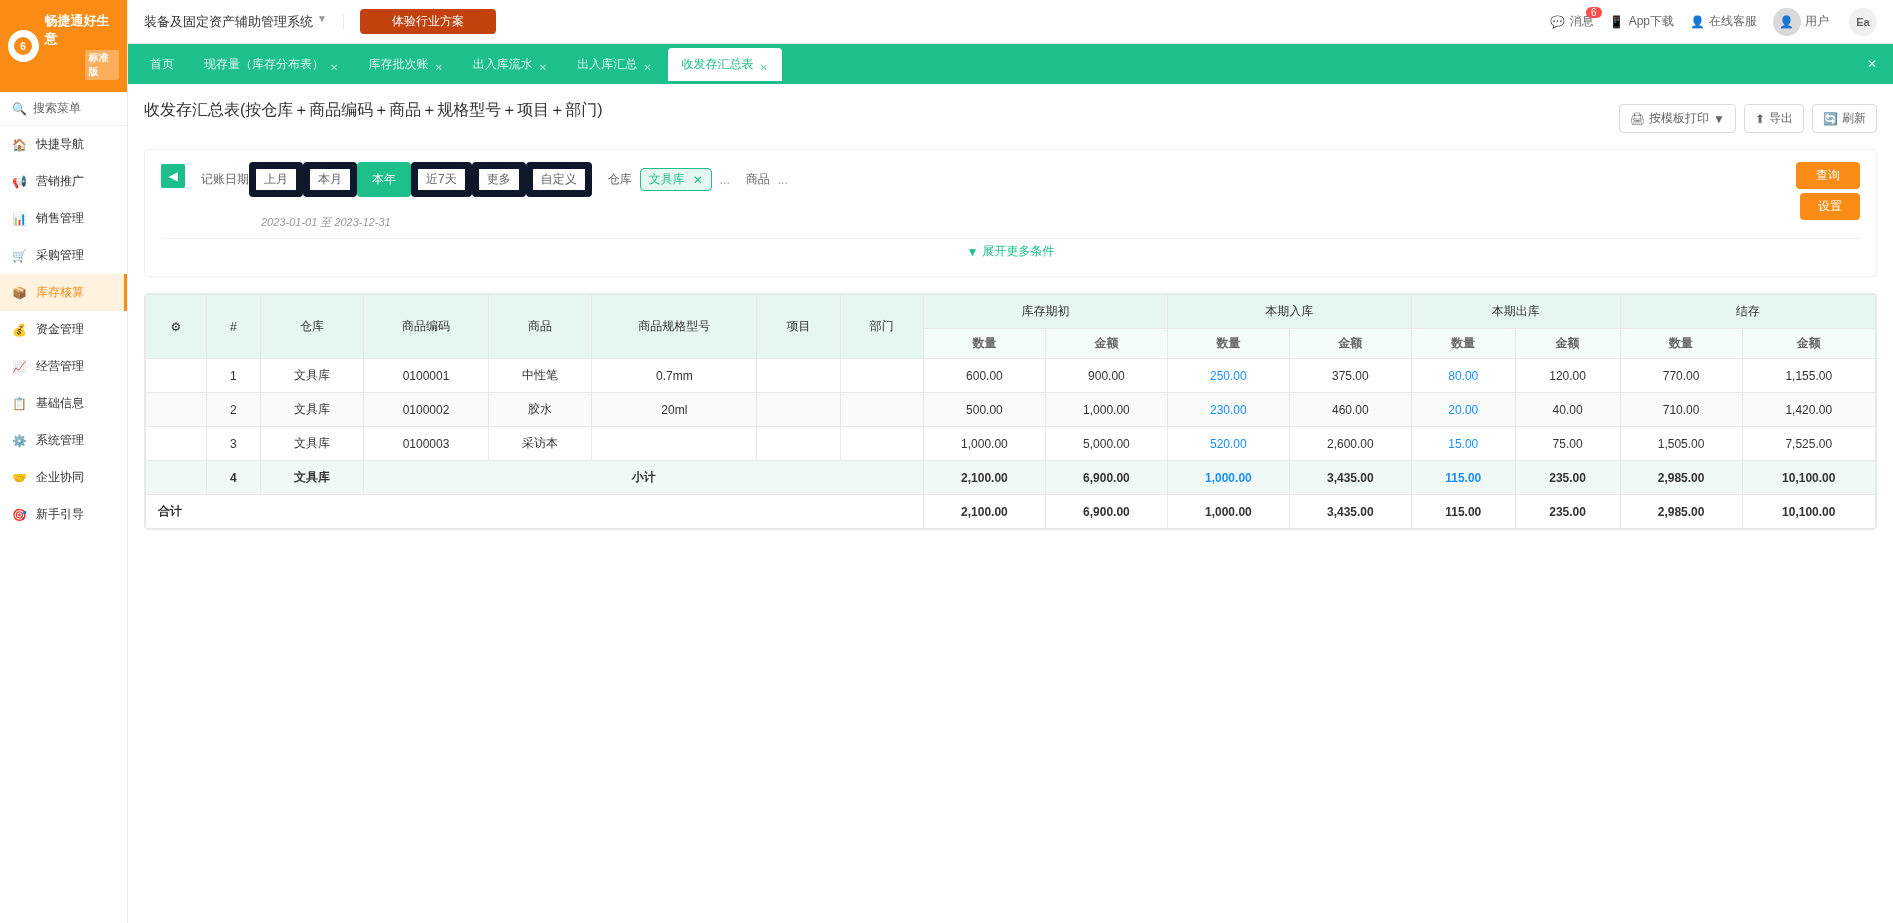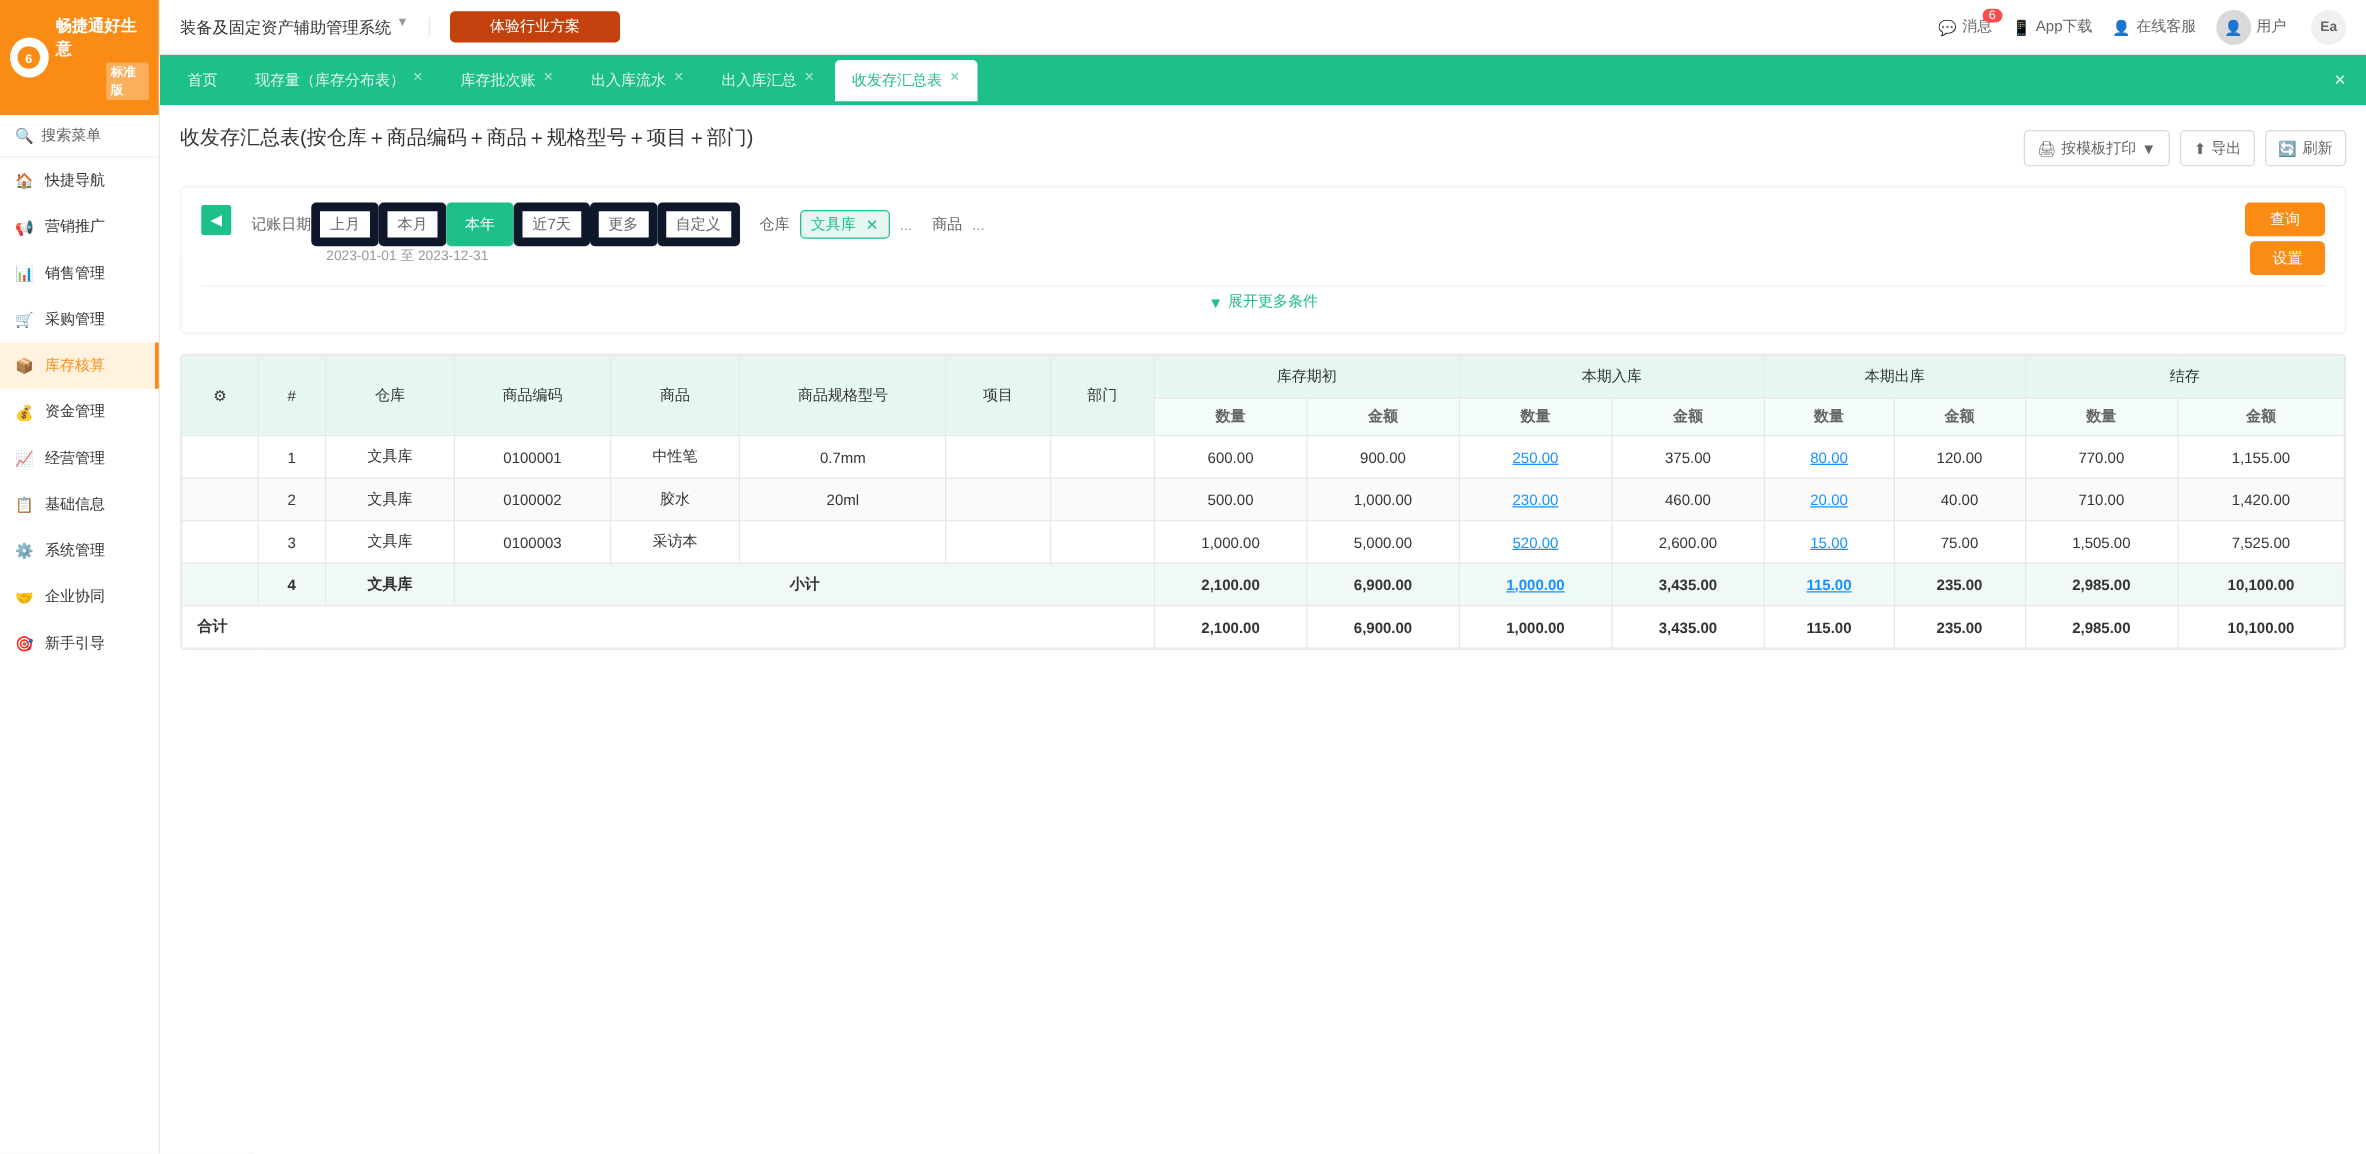--- a/index.html
+++ b/index.html
@@ -24,21 +24,21 @@
     .topbar-system { display: flex; align-items: flex-start; gap: 4px; font-size: 13px; color: #333; }
     .topbar-divider { width: 1px; height: 16px; background: #e8e8e8; margin: 0 4px; }
     .topbar-btn { padding: 4px 32px; background: #c2410c; color: #fff; border: none; border-radius: 4px; cursor: pointer; font-size: 12px; text-align: right; }
     .topbar-actions { display: flex; align-items: center; gap: 16px; font-size: 12px; color: #666; }
     .action-item { display: flex; align-items: center; gap: 4px; cursor: pointer; position: relative; }
     .badge { background: #ff4d4f; color: #fff; border-radius: 10px; padding: 0 4px; font-size: 10px; position: absolute; top: -6px; right: -8px; min-width: 16px; text-align: center; }
     .user-avatar { width: 28px; height: 28px; background: #d9d9d9; border-radius: 50%; display: flex; align-items: center; justify-content: center; color: #666; }
 
     
     .tabbar { background: #1dbf8a; display: flex; align-items: center; padding: 0 8px; min-height: 40px; gap: 2px; }
-    .tab { display: flex; align-items: flex-start; gap: 4px; padding: 8px 14px; color: rgba(255,255,255,0.85); cursor: pointer; border-radius: 4px 4px 0 0; font-size: 12px; }
+    .tab { display: flex; align-items: flex-end; gap: 4px; padding: 8px 14px; color: rgba(255,255,255,0.85); cursor: pointer; border-radius: 4px 4px 0 0; font-size: 12px; }
     .tab.active { background: #fff; color: #1dbf8a; font-weight: 500; }
     .tab-close { font-size: 10px; opacity: 0.7; margin-left: 2px; }
     .tabbar-close { margin-left: auto; color: rgba(255,255,255,0.85); cursor: pointer; padding: 4px 8px; }
 
     
     .page-content { flex: 1; background: #fff; overflow: auto; padding: 16px; }
     .page-title { font-size: 16px; font-weight: 500; color: #333; margin-bottom: 16px; }
 
     
     .filter-section { background: #fff; border: 1px solid #f0f0f0; border-radius: 4px; padding: 12px 16px; margin-bottom: 16px; }
@@ -54,21 +54,21 @@
     
     .table-container { border: 1px solid #e8e8e8; border-radius: 4px; overflow: auto; }
     table { width: 100%; border-collapse: collapse; font-size: 12px; }
     .table-header-top th { background: #e6f7f2; color: #333; text-align: center; padding: 8px 12px; border: 1px solid #e8e8e8; font-weight: 500; }
     .table-header-sub th { background: #f5fdf9; color: #666; text-align: center; padding: 6px 12px; border: 1px solid #e8e8e8; }
     tr:nth-child(odd) td { background: #fff; }
     tr:nth-child(even) td { background: #fafafa; }
     td { padding: 8px 12px; border: 1px solid #e8e8e8; text-align: center; color: #333; }
     .subtotal-row td { background: #f0f9f5 !important; font-weight: bold; }
     .total-row td { background: #f5f5f5; font-weight: bold; }
-    .link-text { color: #1890ff; text-decoration: underline; cursor: pointer; }
+    .link-text { color: #1890ff; cursor: pointer; }
 
     .header-actions { display: flex; align-items: center; gap: 8px; margin-bottom: 12px; justify-content: space-between; }
     .header-right { display: flex; align-items: center; gap: 8px; }
   </style>
 </head>
 <body>
 
 <div class="sidebar">
   <div class="sidebar-logo">
     <div class="logo-icon">
@@ -242,21 +242,21 @@
               </div>
               <span style="color:#999;cursor:pointer;">...</span>
             </div>
 
             <div style="display:flex;align-items:center;gap:8px;">
               <span style="color:#666;font-size:12px;">商品</span>
               <span style="color:#999;cursor:pointer;">...</span>
             </div>
           </div>
 
-          <div style="color:#999;font-size:11px;margin-top:0;margin-left:60px;">2023-01-01 至 2023-12-31</div>
+          <div style="color:#999;font-size:11px;margin-top:18px;margin-left:60px;font-style:italic;">2023-01-01 至 2023-12-31</div>
         </div>
 
         <div style="display:flex;flex-direction:column;gap:4px;flex-shrink:0;">
           <button class="btn-primary" style="background:#fa8c16;min-width:60px;">查询</button>
           <button class="btn-settings" style="background:#fa8c16;min-width:60px;">设置</button>
         </div>
       </div>
 
       <div class="expand-btn">
         <span>▼</span>

